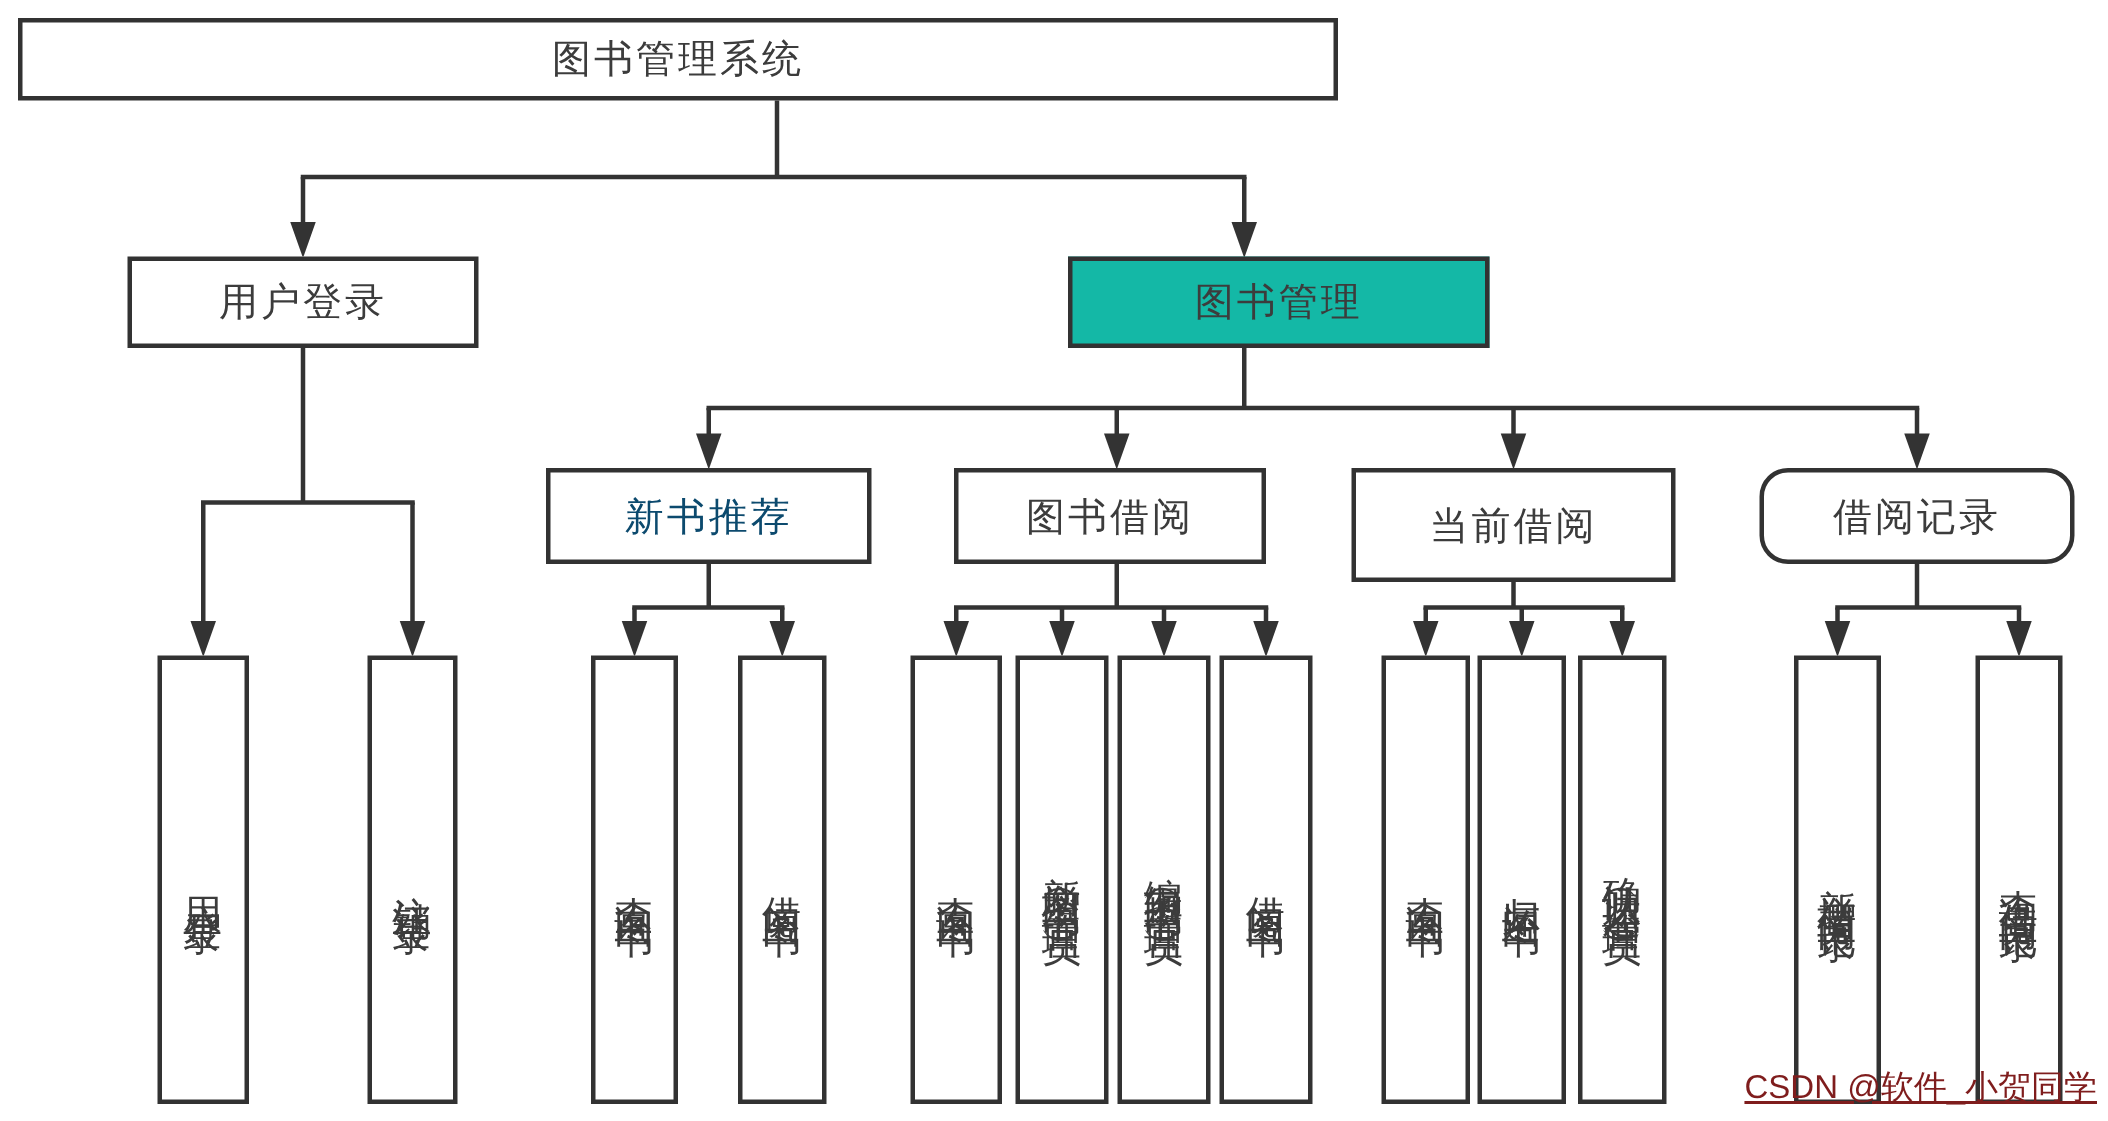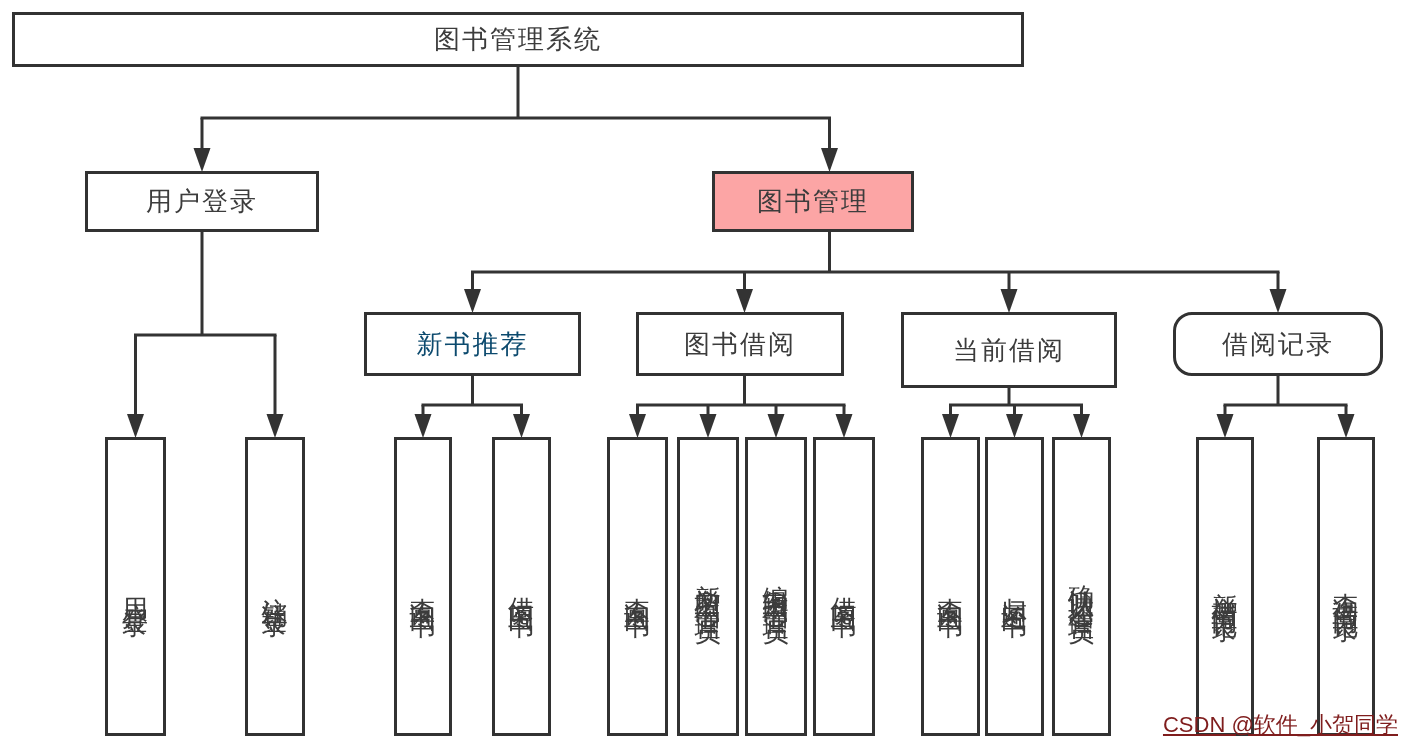--- a/index.html
+++ b/index.html
@@ -106,27 +106,27 @@
       <line x1="1081.5" y1="405" x2="1081.5" y2="421" stroke="#333333" stroke-width="3"></line>
       <polygon points="1073,414 1090,414 1081.5,438" fill="#333333"></polygon>
       <line x1="1278" y1="374" x2="1278" y2="405" stroke="#333333" stroke-width="3"></line>
       <line x1="1223.5" y1="405" x2="1347.5" y2="405" stroke="#333333" stroke-width="3"></line>
       <line x1="1225" y1="405" x2="1225" y2="421" stroke="#333333" stroke-width="3"></line>
       <polygon points="1216.5,414 1233.5,414 1225,438" fill="#333333"></polygon>
       <line x1="1346" y1="405" x2="1346" y2="421" stroke="#333333" stroke-width="3"></line>
       <polygon points="1337.5,414 1354.5,414 1346,438" fill="#333333"></polygon>
     </svg>
   <div class="watermark" style="color: #7f1d1d; text-decoration: underline;">CSDN @软件_小贺同学</div>
-<div class="node horiz" style="left: 12px; top: 12px; width: 1012px; height: 55px; border-color: rgb(50, 50, 50); background: rgb(255, 255, 255); color: rgb(60, 60, 60);">
+<div class="node horiz" style="left: 12px; top: 12px; width: 880px; height: 55px; border-color: rgb(50, 50, 50); background: rgb(255, 255, 255); color: rgb(60, 60, 60);">
       <span class="label">图书管理系统</span>
     </div>
     <div class="node horiz" style="left: 85px; top: 171px; width: 234px; height: 61px; border-color: rgb(50, 50, 50); background: rgb(255, 255, 255); color: rgb(60, 60, 60);">
       <span class="label">用户登录</span>
     </div>
-    <div class="node horiz" style="left: 712px; top: 171px; width: 202px; height: 61px; border-color: rgb(50, 50, 50); background: #fca5a5; color: rgb(60, 60, 60);">
+    <div class="node horiz" style="left: 712px; top: 171px; width: 281px; height: 61px; border-color: rgb(50, 50, 50); background: #14b8a6; color: rgb(60, 60, 60);">
       <span class="label">图书管理</span>
     </div>
     <div class="node horiz" style="left: 364px; top: 312px; width: 217px; height: 64px; border-color: rgb(50, 50, 50); background: rgb(255, 255, 255); color: #0c4a6e;">
       <span class="label">新书推荐</span>
     </div>
     <div class="node horiz" style="left: 636px; top: 312px; width: 208px; height: 64px; border-color: rgb(50, 50, 50); background: rgb(255, 255, 255); color: rgb(60, 60, 60);">
       <span class="label">图书借阅</span>
     </div>
     <div class="node horiz" style="left: 901px; top: 312px; width: 216px; height: 76px; border-color: rgb(50, 50, 50); background: rgb(255, 255, 255); color: rgb(60, 60, 60);">
       <span class="label">当前借阅</span>

